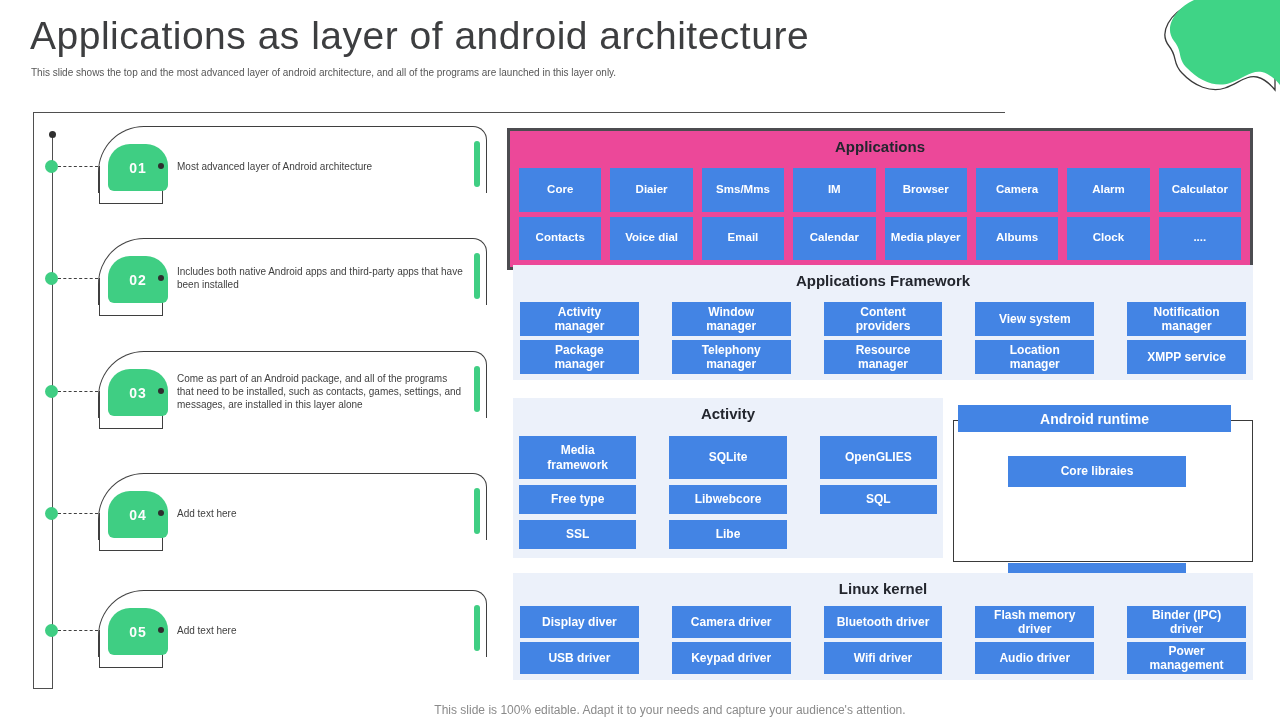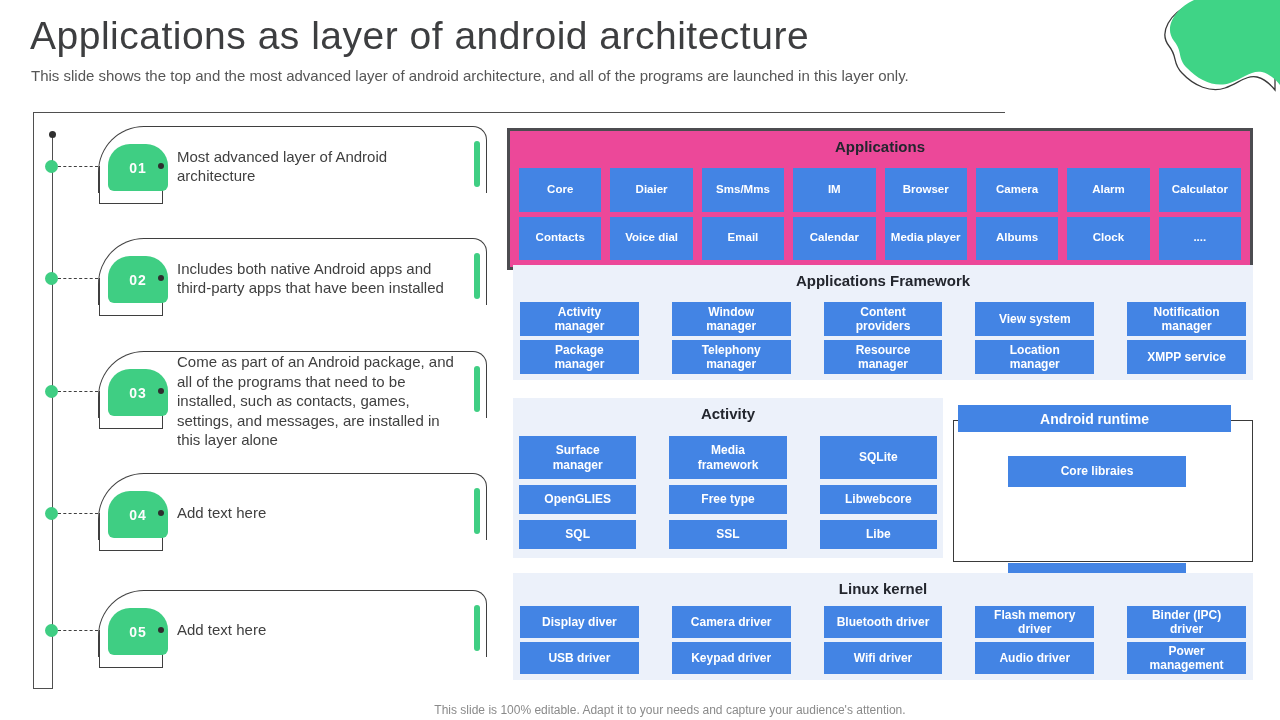--- a/index.html
+++ b/index.html
@@ -6,21 +6,21 @@
   .canvas{
     position:relative; width:1280px; height:720px; overflow:hidden;
     background:#ffffff; font-family:"Liberation Sans", sans-serif;
   }
   
   .title{
     position:absolute; left:30px; top:14px; font-size:39px; font-weight:300;
     color:#3d3e40; letter-spacing:.5px; white-space:nowrap;
   }
   .subtitle{
-    position:absolute; left:31px; top:67px; font-size:15px; color:#565656;
+    position:absolute; left:31px; top:67px; font-size:10px; color:#565656;
   }
   .top-rule{position:absolute; left:33px; top:112px; width:972px; border-top:1.5px solid #4f4f4f;}
   
   .blob{position:absolute; right:0; top:0; width:130px; height:100px;}
   
   .bracket-outer{
     position:absolute; left:33px; top:112px; width:19px; height:576px;
     border-left:1.5px solid #4f4f4f; border-bottom:1.5px solid #4f4f4f;
   }
   .inner-line{position:absolute; left:52px; top:137px; height:551px; border-left:1.5px solid #4f4f4f;}
@@ -40,21 +40,21 @@
     display:flex; align-items:center; justify-content:center;
     color:#fdfdfd; font-weight:bold; font-size:14px; letter-spacing:1px;
   }
   .t-bracket{
     position:absolute; left:0; top:39px; width:62px; height:37px; z-index:1;
     border:1.5px solid #3f3f3f; border-top:none;
   }
   .t-bdot{position:absolute; left:59px; top:36px; width:6px; height:6px; border-radius:50%; background:#2e2e2e; z-index:3;}
   .t-text{
     position:absolute; left:78px; top:0; width:288px; min-height:78px;
-    display:flex; align-items:center; font-size:15px; color:#3f3f3f; line-height:1.3;
+    display:flex; align-items:center; font-size:10px; color:#3f3f3f; line-height:1.3;
   }
   
   .chip{
     background:#4384E4; color:#ffffff; font-weight:bold; font-size:11.5px;
     display:flex; align-items:center; justify-content:center; text-align:center;
     line-height:1.2; padding:1px 6px; box-sizing:border-box;
   }
   .apps-box{
     position:absolute; left:507px; top:128px; width:746px; height:142px;
     background:#ec4899; border:3px solid #4C4C50; box-sizing:border-box;
@@ -219,21 +219,20 @@
       <div class="chip">Telephony manager</div>
       <div class="chip">Resource manager</div>
       <div class="chip">Location manager</div>
       <div class="chip">XMPP service</div>
     </div>
   </div>
 
   <div class="section lib">
     <div class="box-title">Activity</div>
     <div class="lib-grid">
-      <div class="chip">Surface manager</div>
       <div class="chip">Media framework</div>
       <div class="chip">SQLite</div>
       <div class="chip">OpenGLIES</div>
       <div class="chip">Free type</div>
       <div class="chip">Libwebcore</div>
       <div class="chip">SQL</div>
       <div class="chip">SSL</div>
       <div class="chip">Libe</div>
     </div>
   </div>

